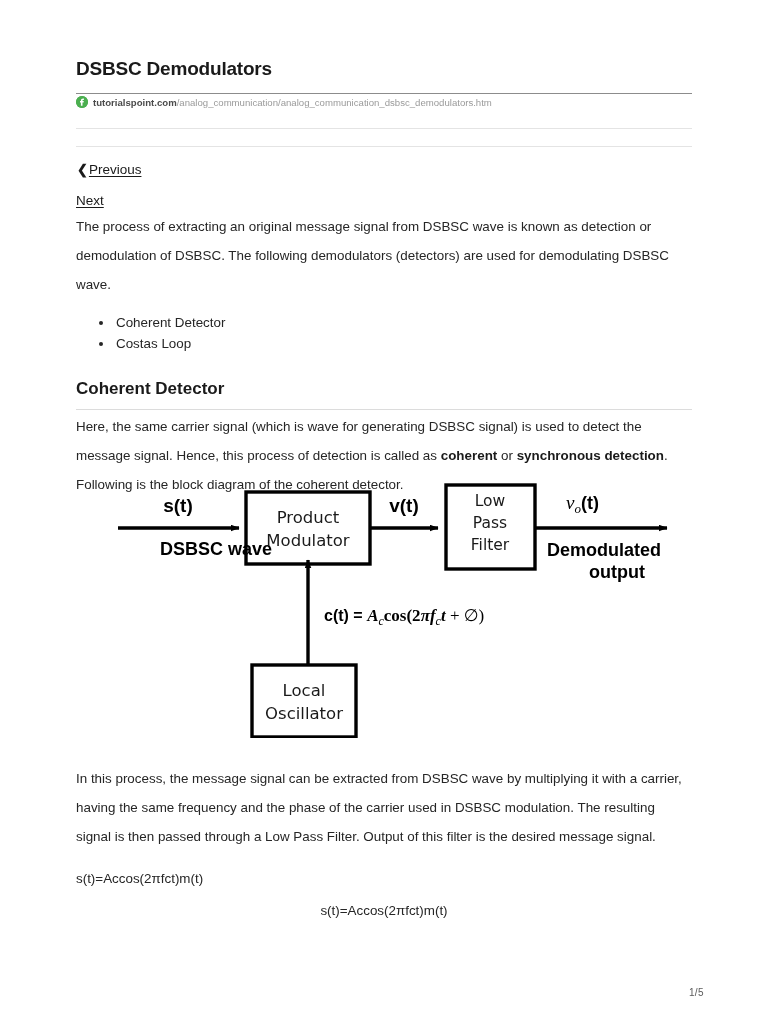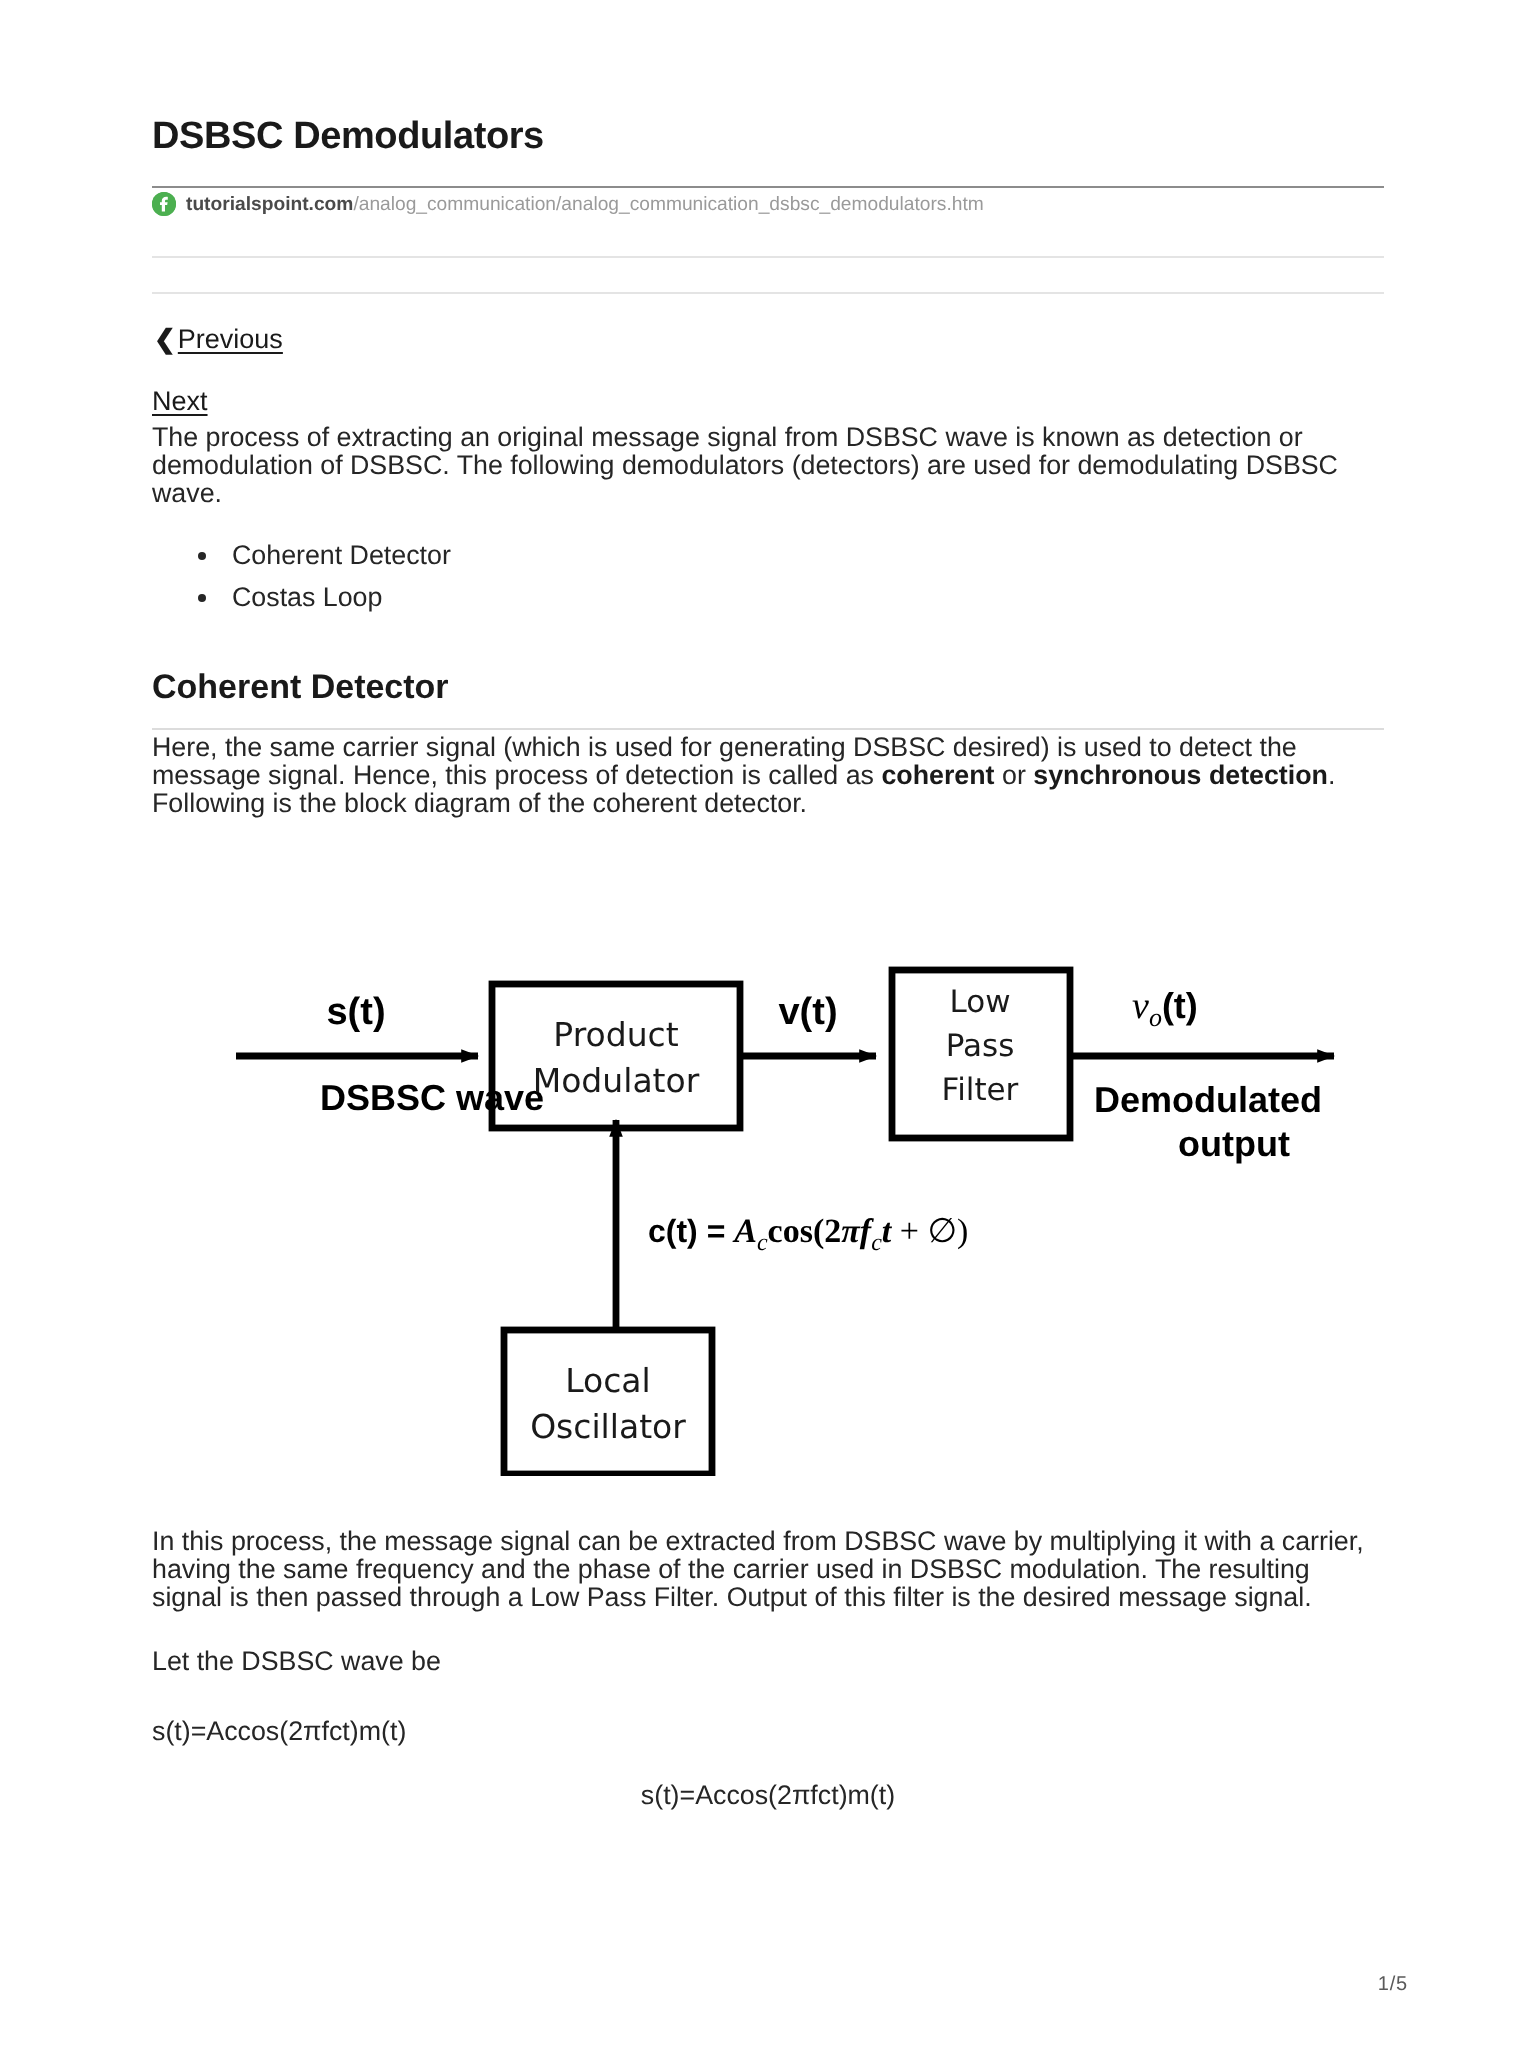--- a/index.html
+++ b/index.html
@@ -97,21 +97,21 @@
   .nav-line .lbl {
     text-decoration: underline;
     text-underline-offset: 2px;
   }
   .nav-prev { padding-left: 1px; }
   .nav-next { margin-top: 13px; }
 
   
   p.body {
     font-size: 13.4px;
-    line-height: 14px;
+    line-height: 29px;
     margin: 2px 0 0 0;
     color: #262626;
     text-align: left;
   }
   p.body.gap { margin-top: 18px; }
 
   ul.bullets {
     margin: 14px 0 0 0;
     padding-left: 38px;
     list-style: disc;
@@ -207,21 +207,21 @@
     <p class="body">The process of extracting an original message signal from DSBSC wave is known as detection or demodulation of DSBSC. The following demodulators (detectors) are used for demodulating DSBSC wave.</p>
 
     <ul class="bullets">
       <li>Coherent Detector</li>
       <li>Costas Loop</li>
     </ul>
 
     <h2 class="section">Coherent Detector</h2>
     <div class="section-rule"></div>
 
-    <p class="body after-rule"><span>Here, the same carrier signal (which is used for generating DSBSC desired) is used to detect the message signal. Hence, this process of detection is called as </span><b class="strong">coherent</b><span> or </span><b class="strong">synchronous detection</b><span>. Following is the block diagram of the coherent detector.</span></p>
+    <p class="body after-rule"><span>Here, the same carrier signal (which is wave for generating DSBSC signal) is used to detect the message signal. Hence, this process of detection is called as </span><b class="strong">coherent</b><span> or </span><b class="strong">synchronous detection</b><span>. Following is the block diagram of the coherent detector.</span></p>
 
   </div>
 
   <div class="diagram">
     <svg width="616" height="268" viewBox="0 0 616 268" xmlns="http://www.w3.org/2000/svg">
       <defs>
         <marker id="ah" markerWidth="9" markerHeight="9" refX="8.4" refY="3.4" orient="auto" markerUnits="userSpaceOnUse">
           <path d="M0,0 L9,3.4 L0,6.8 z" fill="#000000"></path>
         </marker>
       </defs>
@@ -260,20 +260,19 @@
 
       <text x="248" y="151" font-family="Liberation Sans, sans-serif" font-size="16" fill="#000000"><tspan font-weight="bold">c(t)</tspan><tspan font-weight="bold"> = </tspan><tspan font-family="Liberation Serif, serif" font-style="italic" font-weight="bold" font-size="17">A</tspan><tspan font-family="Liberation Serif, serif" font-style="italic" font-size="12" dy="4">c</tspan><tspan dy="-4" font-family="Liberation Serif, serif" font-weight="bold" font-size="17">cos(2</tspan><tspan font-family="Liberation Serif, serif" font-style="italic" font-weight="bold" font-size="17">πf</tspan><tspan font-family="Liberation Serif, serif" font-style="italic" font-size="12" dy="4">c</tspan><tspan dy="-4" font-family="Liberation Serif, serif" font-style="italic" font-weight="bold" font-size="17">t</tspan><tspan font-family="Liberation Serif, serif" font-size="17"> + ∅)</tspan></text>
 
       <text x="228" y="226" font-family="DejaVu Sans, sans-serif" font-size="16.5" fill="#1a1a1a" text-anchor="middle">Local</text>
       <text x="228" y="249" font-family="DejaVu Sans, sans-serif" font-size="16.5" fill="#1a1a1a" text-anchor="middle">Oscillator</text>
     </svg>
   </div>
 
   <div class="content" style="top:762px;">
     <p class="body">In this process, the message signal can be extracted from DSBSC wave by multiplying it with a carrier, having the same frequency and the phase of the carrier used in DSBSC modulation. The resulting signal is then passed through a Low Pass Filter. Output of this filter is the desired message signal.</p>
-    <p class="body gap">Let the DSBSC wave be</p>
     <div class="eq-left" style="margin-top:18px;">s(t)=Accos(2πfct)m(t)</div>
     <div class="eq-center">s(t)=Accos(2πfct)m(t)</div>
   </div>
 
   <div class="page-num">1/5</div>
 
 </div>
 
 </body></html>

